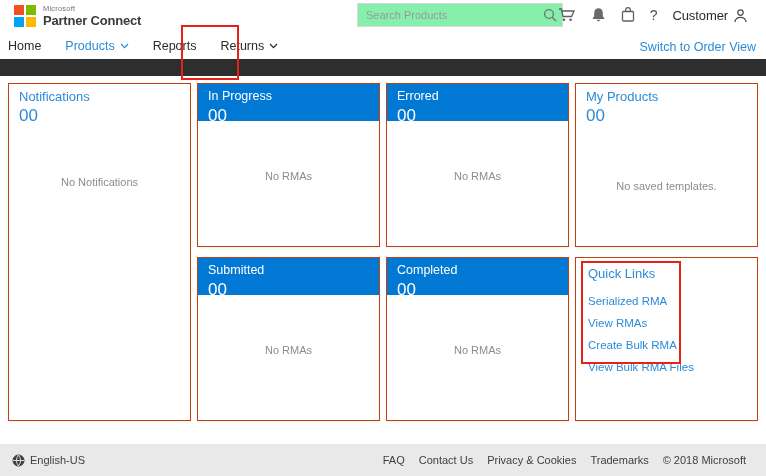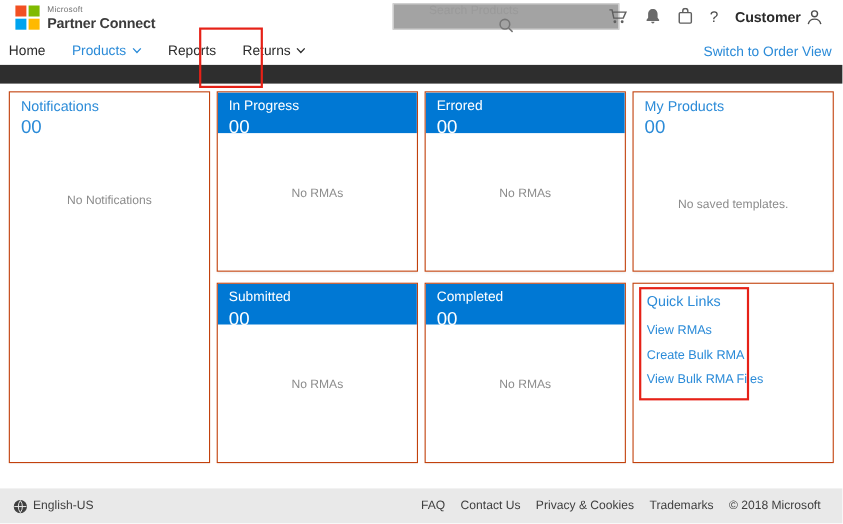--- a/index.html
+++ b/index.html
@@ -9,29 +9,29 @@
     -webkit-font-smoothing:antialiased;
   }
   
   .topbar{position:absolute;top:0;left:0;width:766px;height:33px;background:#fff;}
   .logo-wrap{position:absolute;left:14px;top:5px;display:flex;align-items:center;}
   .ms-logo{width:22px;height:22px;display:grid;grid-template-columns:10px 10px;grid-template-rows:10px 10px;gap:2px;}
   .ms-logo .sq{width:10px;height:10px;}
   .logo-text{margin-left:7px;line-height:1;}
   .logo-brand{font-size:7.5px;color:#737373;letter-spacing:.2px;}
   .logo-product{font-size:13px;color:#3b3b3b;font-weight:600;margin-top:1px;letter-spacing:-.2px;}
-  .searchbox{position:absolute;left:357px;top:3px;width:206px;height:24px;border:1px solid #d8d8d8;box-sizing:border-box;display:flex;align-items:center;background:#a3a3a3;flex-direction:column;}
+  .searchbox{position:absolute;left:357px;top:3px;width:206px;height:24px;border:1px solid #d8d8d8;box-sizing:border-box;display:flex;align-items:center;background:#86efac;}
   .searchbox input{flex:1;border:none;outline:none;font-size:11px;color:#444;padding:0 6px 0 8px;font-family:"Liberation Sans",sans-serif;background:transparent;}
   .searchbox input::placeholder{color:#9a9a9a;}
   .search-btn{width:24px;height:22px;display:flex;align-items:center;justify-content:center;color:#767676;cursor:pointer;}
   .top-icons{position:absolute;right:18px;top:0;height:30px;display:flex;align-items:center;gap:15px;color:#5f5f5f;}
   .top-icons .ic{display:flex;align-items:center;justify-content:center;}
   .help-glyph{font-size:14px;color:#4d4d4d;}
   .account{display:flex;align-items:center;gap:5px;}
-  .account-label{font-size:13px;color:#2b2b2b;font-weight:700;letter-spacing:-.1px;}
+  .account-label{font-size:13px;color:#2b2b2b;font-weight:400;letter-spacing:-.1px;}
   
   .navbar{position:absolute;top:33px;left:0;width:766px;height:26px;background:#fff;display:flex;align-items:center;padding-left:8px;box-sizing:border-box;gap:24px;}
   .nav-item{font-size:12.5px;color:#2b2b2b;display:flex;align-items:center;gap:5px;cursor:pointer;white-space:nowrap;}
   .nav-item.active{color:#2b8bd8;}
   .chev{width:9px;height:6px;display:inline-block;}
   .switch-link{position:absolute;right:10px;top:40px;font-size:12.5px;color:#2b8bd8;cursor:pointer;}
   .darkbar{position:absolute;top:59px;left:0;width:766px;height:17px;background:#2e2e2e;}
   
   .anno{position:absolute;border:2px solid #e62117;z-index:50;pointer-events:none;}
   .anno-returns{left:181px;top:25px;width:54px;height:51px;}
@@ -195,20 +195,21 @@
       <span class="t">Completed</span>
       <span class="c">00</span>
     </div>
     <div class="card-empty">No RMAs</div>
   </div>
 
   <div class="card">
     <div class="ql">
       <span class="ql-title">Quick Links</span>
       <div class="ql-list">
+        <a class="ql-link">Serialized RMA</a>
         <a class="ql-link">View RMAs</a>
         <a class="ql-link">Create Bulk RMA</a>
         <a class="ql-link">View Bulk RMA Files</a>
       </div>
     </div>
   </div>
 </div>
 
 <div class="anno anno-quicklinks"></div>
 

